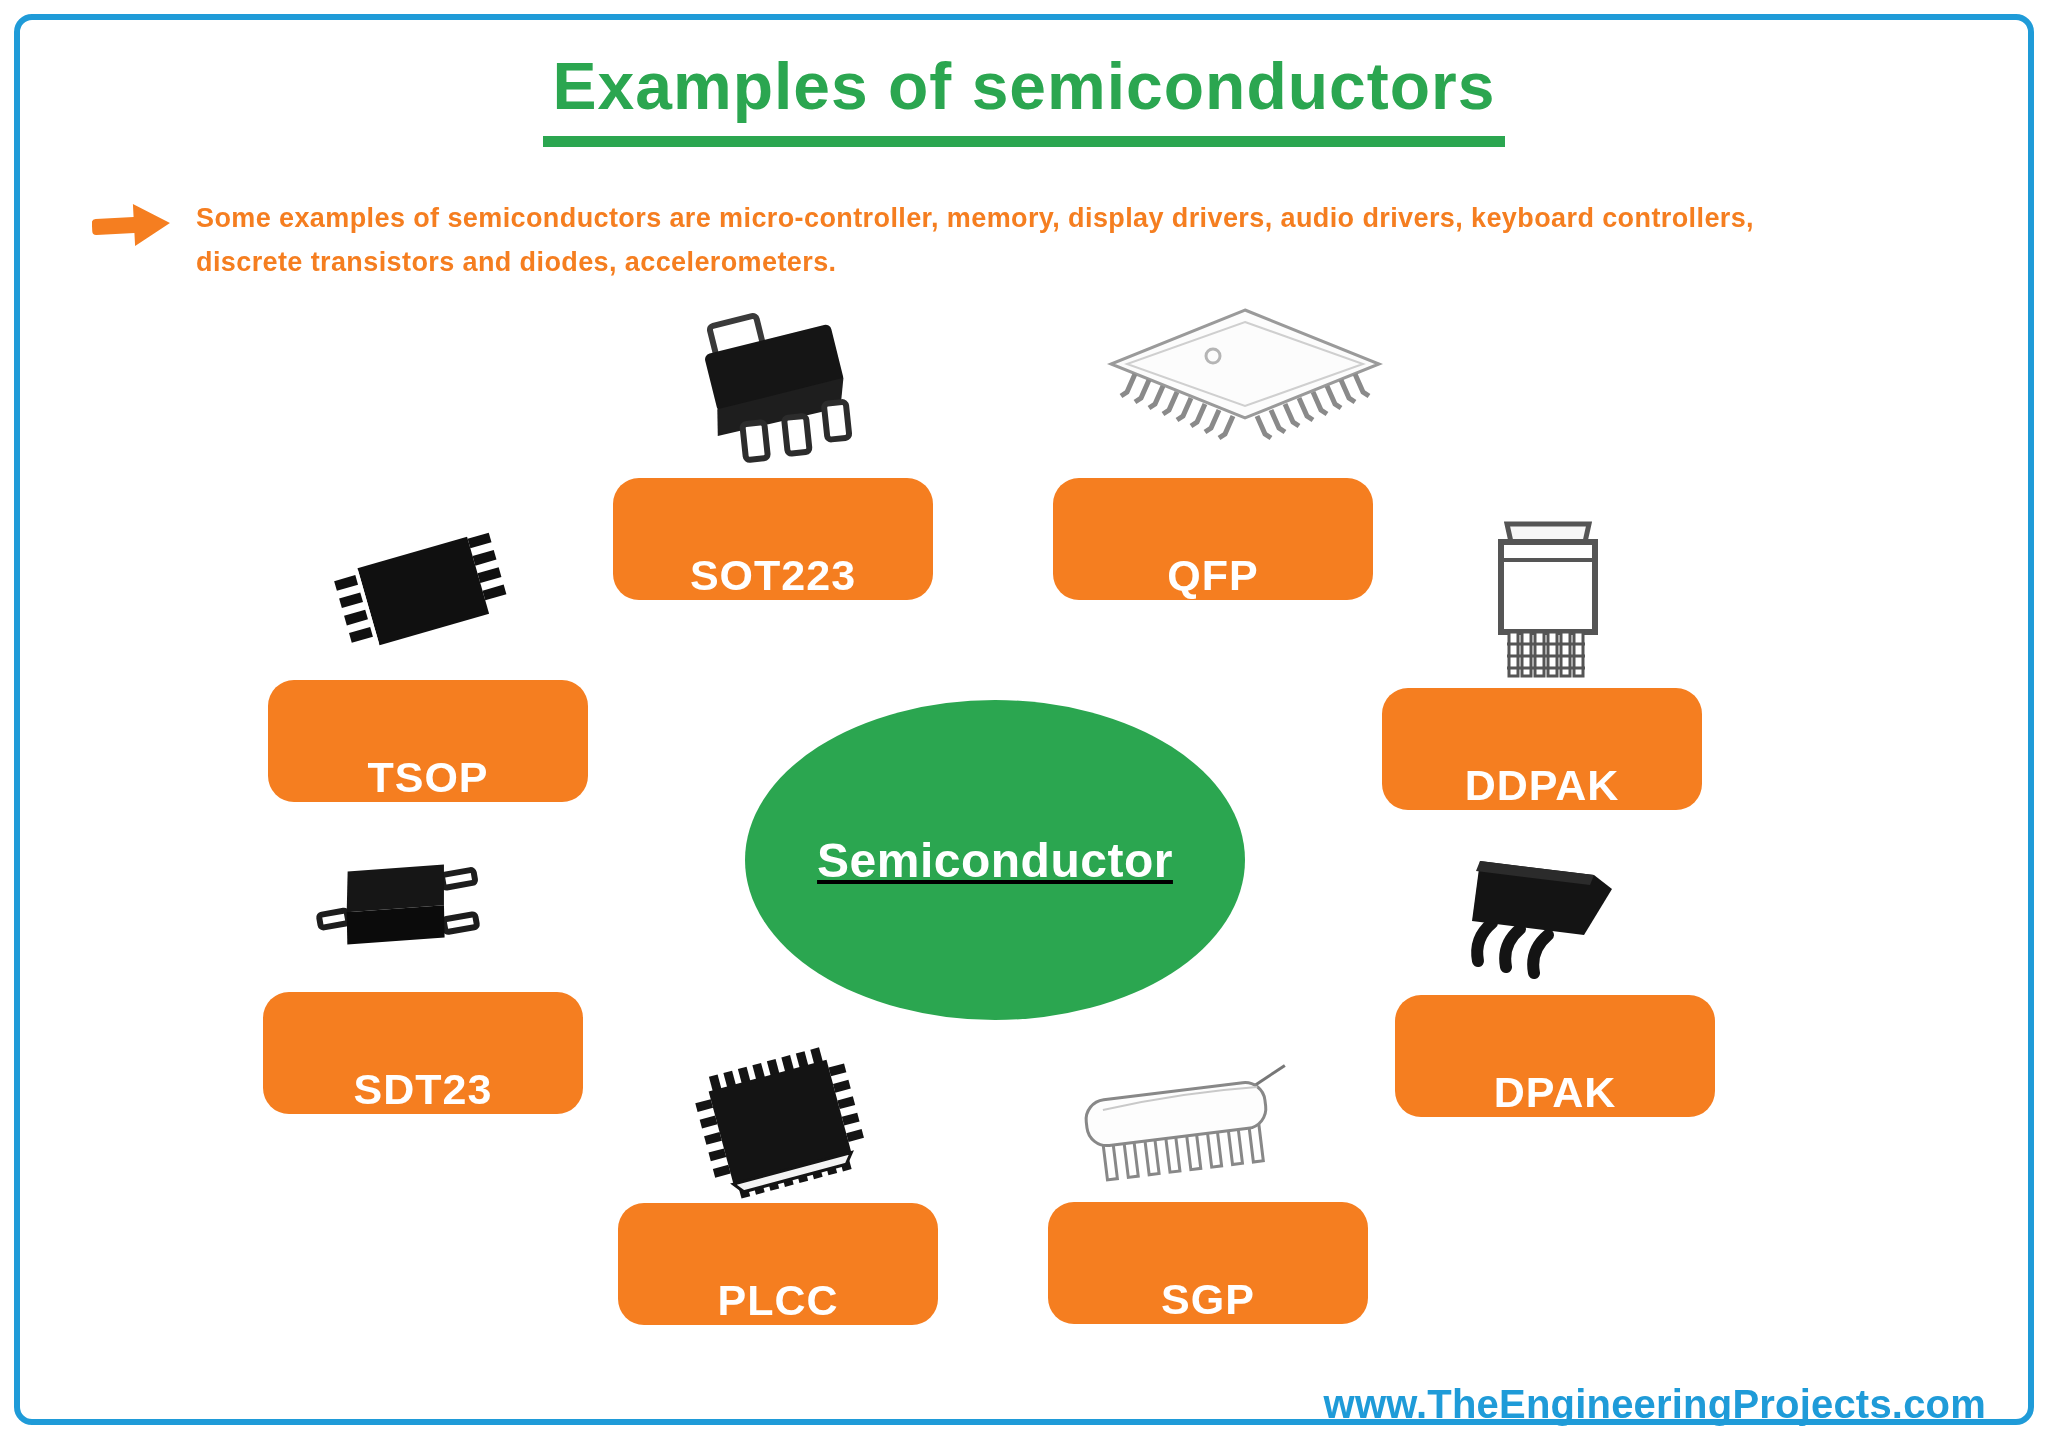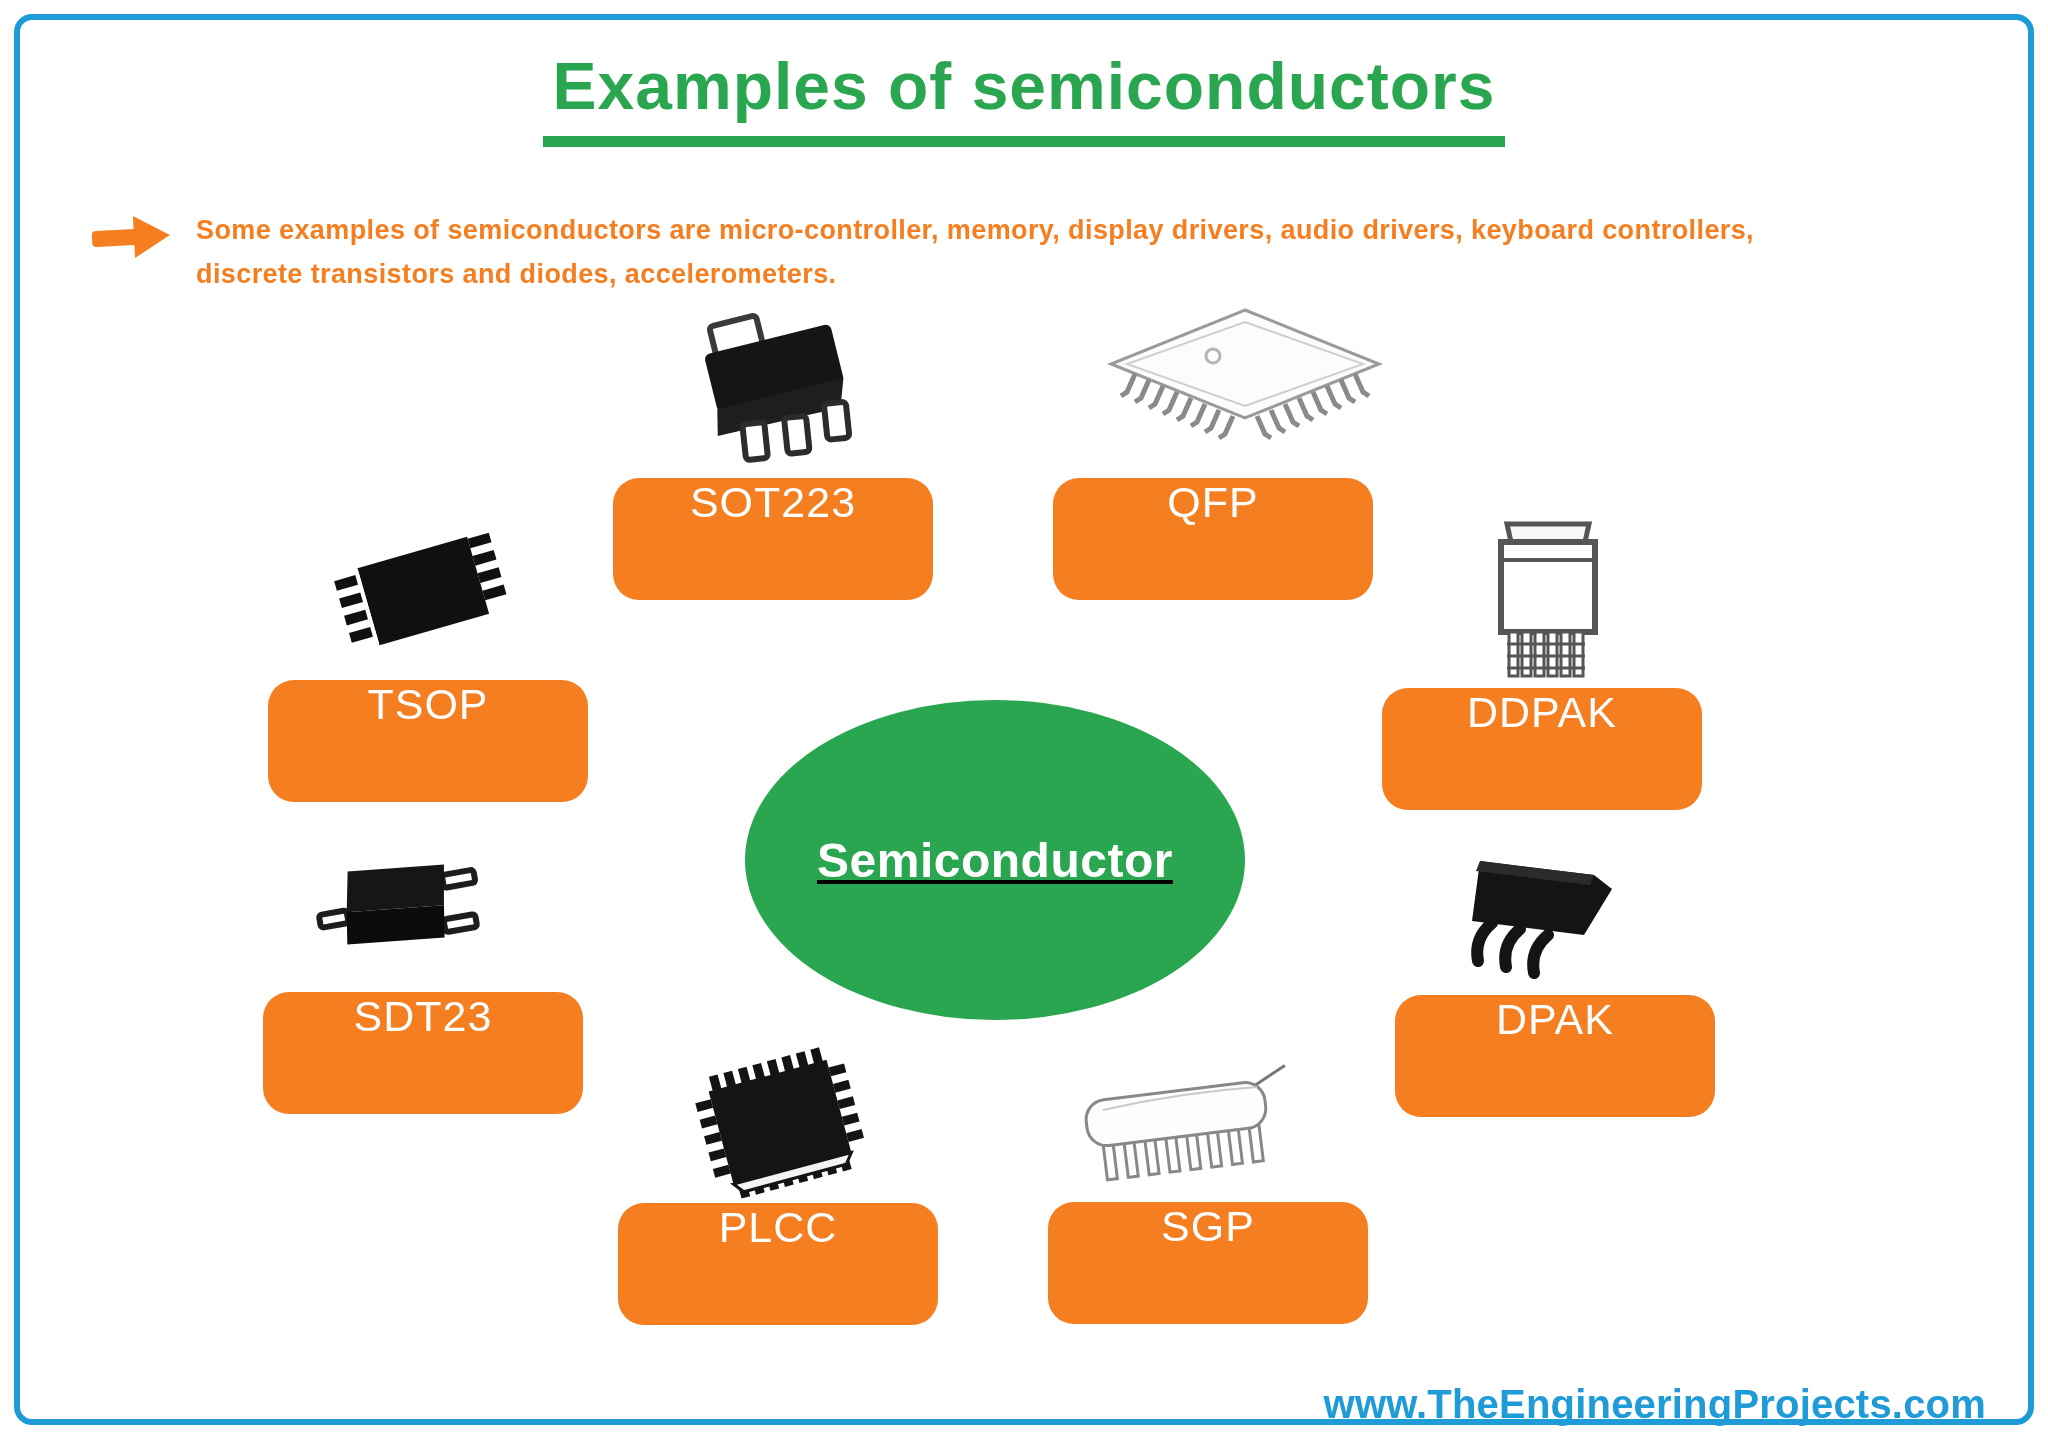--- a/index.html
+++ b/index.html
@@ -34,21 +34,21 @@
     display:inline-block;
     font-size:66px;
     font-weight:bold;
     color:var(--green);
     letter-spacing:1px;
     border-bottom:11px solid var(--green);
     padding:0 10px 12px 10px;
   }
   .intro{
     position:absolute;
-    left:92px;top:208px;width:1880px;
+    left:92px;top:196px;width:1880px;
     display:flex;align-items:flex-start;gap:22px;
   }
   .intro-arrow{flex:0 0 auto;margin-top:2px;}
   .intro-text{
     color:var(--orange);
     font-size:27px;
     font-weight:bold;
     letter-spacing:0.4px;
   }
   .intro-text span{display:block;line-height:44px;}
@@ -60,22 +60,22 @@
     display:flex;align-items:center;justify-content:center;text-decoration:underline;
   }
   .ellipse-label{
     color:#fff;font-size:48px;font-weight:bold;letter-spacing:0.5px;
   }
   .pill{
     position:absolute;
     width:320px;height:122px;
     background:var(--orange);
     border-radius:26px;
-    display:flex;align-items:flex-start;justify-content:center;
-    color:#fff;font-weight:normal;font-size:43px;letter-spacing:1px;
+    display:flex;align-items:flex-end;justify-content:center;
+    color:#fff;font-weight:bold;font-size:43px;letter-spacing:1px;
   }
   .chip{position:absolute;line-height:0;}
   .site{
     position:absolute;
     top:1354px;right:62px;
     color:var(--blue);
     font-size:40px;font-weight:bold;letter-spacing:0.2px;margin-top:28px;
   }
 </style>
 </head>

